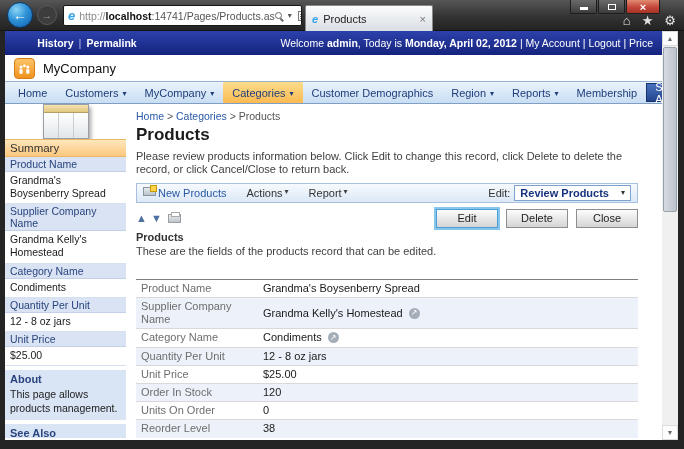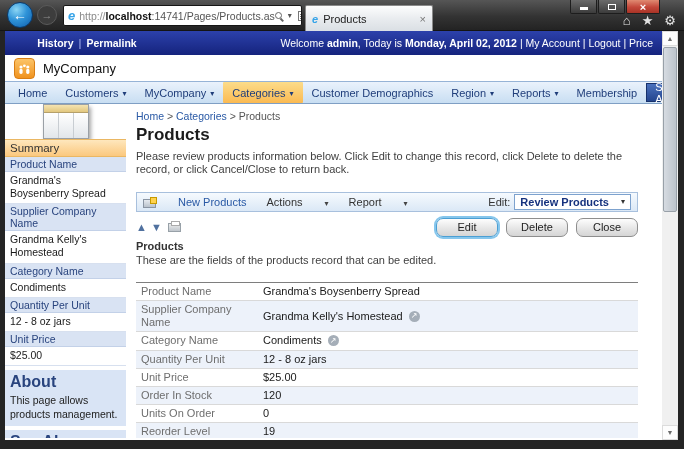--- a/index.html
+++ b/index.html
@@ -78,51 +78,51 @@
   .tbl-head{height:8px;background:linear-gradient(#f5e4b2,#e2c77e);border-bottom:1px solid #b5a06a}
   .tbl-grid{flex:1;display:flex}
   .tbl-grid div{flex:1;border-right:1px solid #c8cdd2;background:linear-gradient(#fff,#e2e6ea)}
   .tbl-grid div:last-child{border-right:none}
   .summary-hdr{background:linear-gradient(#fee7bd,#fbc87e);border-top:1px solid #eab763;
     border-bottom:1px solid #eab763;padding:2px 5px;font-size:11.5px;color:#333}
   .sb-label{background:#d9e3f3;color:#29447e;padding:1px 5px;border-bottom:1px solid #c3d1e8}
   .sb-value{background:#fff;color:#1a1a1a;padding:2px 5px 3px;border-bottom:1px solid #d7e0ef;line-height:1.25}
   .sb-section{background:#d9e4f5;padding:3px 5px 5px;margin-top:4px}
   .sb-section.grow{flex:1}
-  .sb-sec-title{color:#29447e;font-size:16px;font-weight:bold;margin-bottom:3px}
+  .sb-sec-title{color:#29447e;font-size:11px;font-weight:bold;margin-bottom:3px}
   .sb-text{color:#222;line-height:1.3}
 
   
   .content{flex:1;padding:6px 24px 0 10px;font-size:11px;color:#333;overflow:hidden}
   .breadcrumb{font-size:10.5px;color:#555;white-space:pre}
   .breadcrumb .lnk{color:#2959a5}
   .pg-title{font-size:17px;font-weight:bold;color:#1c1c1c;margin:3px 0 5px}
-  .pg-desc{color:#3f3f3f;line-height:1.22;margin-bottom:15px}
+  .pg-desc{color:#3f3f3f;line-height:1.22;margin-bottom:6px}
   .toolbar{height:20px;background:linear-gradient(#f6fafe,#dbe8f6);border:1px solid #a8c0dd;
     display:flex;align-items:center;padding:0 6px;gap:20px}
-  .tb-item{display:flex;align-items:flex-end;gap:22px;color:#2959a5}
+  .tb-item{display:flex;align-items:flex-start;gap:2px;color:#2959a5}
   .tb-item.menu{color:#333}
   .tb-item .car{font-size:8px;color:#444}
   .newicon{width:13px;height:9px;background:linear-gradient(#e6eaef,#b9c2cc);border:1px solid #8a95a3;position:relative;flex:none}
   .newicon::after{content:"";position:absolute;right:-2px;top:-3px;width:5px;height:5px;background:#ffd24d;border:1px solid #c79a00}
   .view-wrap{margin-left:auto;display:flex;align-items:center;gap:4px;color:#333}
   .view-dd{background:#fff;border:1px solid #7da2ce;height:16px;display:flex;align-items:center;
     padding:0 5px;gap:12px;font-weight:bold;color:#16327e}
   .view-dd .car{font-size:8px;color:#333;font-weight:normal}
   .actionrow{display:flex;align-items:center;margin:6px 0 3px}
   .move-icons{display:flex;gap:4px;align-items:center;color:#50719f;font-size:11px}
   .printer{width:13px;height:9px;background:linear-gradient(#ececec,#bfc6cc);border:1px solid #98a1a8;position:relative;margin-left:2px}
   .printer::before{content:"";position:absolute;left:2px;top:-3px;width:7px;height:3px;background:#fff;border:1px solid #aaa}
   .btn-group{margin-left:auto;display:flex;gap:8px}
   .btn{min-width:62px;height:19px;background:linear-gradient(#fdfdfd,#e4e4e4 60%,#d5d5d5);
-    border:1px solid #8e8e8e;border-radius:7px;font-size:11px;color:#222;display:flex;
+    border:1px solid #8e8e8e;border-radius:0;font-size:11px;color:#222;display:flex;
     align-items:center;justify-content:center;padding:0 12px}
   .btn.focused{box-shadow:0 0 0 2px #86c6ec;border-color:#4b9fd4}
   .sec-title{font-weight:bold;color:#333;margin-top:2px}
-  .sec-sub{color:#3f3f3f;margin:2px 0 16px}
+  .sec-sub{color:#3f3f3f;margin:2px 0 22px}
   .rec-table{border-top:1px solid #7e7e7e;border-bottom:1px solid #9a9a9a}
   .rec-row{display:flex;border-bottom:1px solid #d9d9d9}
   .rec-row:last-child{border-bottom:none}
   .rec-row.alt{background:#edf2fa}
   .cell-label{width:122px;flex:none;color:#6e6e6e;padding:2px 5px;line-height:1.2}
   .cell-value{flex:1;color:#1a1a1a;padding:2px 5px;display:flex;align-items:center;gap:6px;line-height:1.2}
   .go-icon{width:11px;height:11px;border-radius:50%;background:#a5aeb8;color:#fff;font-size:8px;
     display:inline-flex;align-items:center;justify-content:center;flex:none}
 
   
@@ -354,21 +354,21 @@
           <div class="rec-row alt">
             <div class="cell-label">Order In Stock</div>
             <div class="cell-value">120</div>
           </div>
           <div class="rec-row">
             <div class="cell-label">Units On Order</div>
             <div class="cell-value">0</div>
           </div>
           <div class="rec-row alt">
             <div class="cell-label">Reorder Level</div>
-            <div class="cell-value">19</div>
+            <div class="cell-value">38</div>
           </div>
         </div>
 
       </div>
     </div>
   </div>
 
   <div class="scrollbar">
     <div class="sbar-btn up">▲</div>
     <div class="sbar-thumb"></div>

